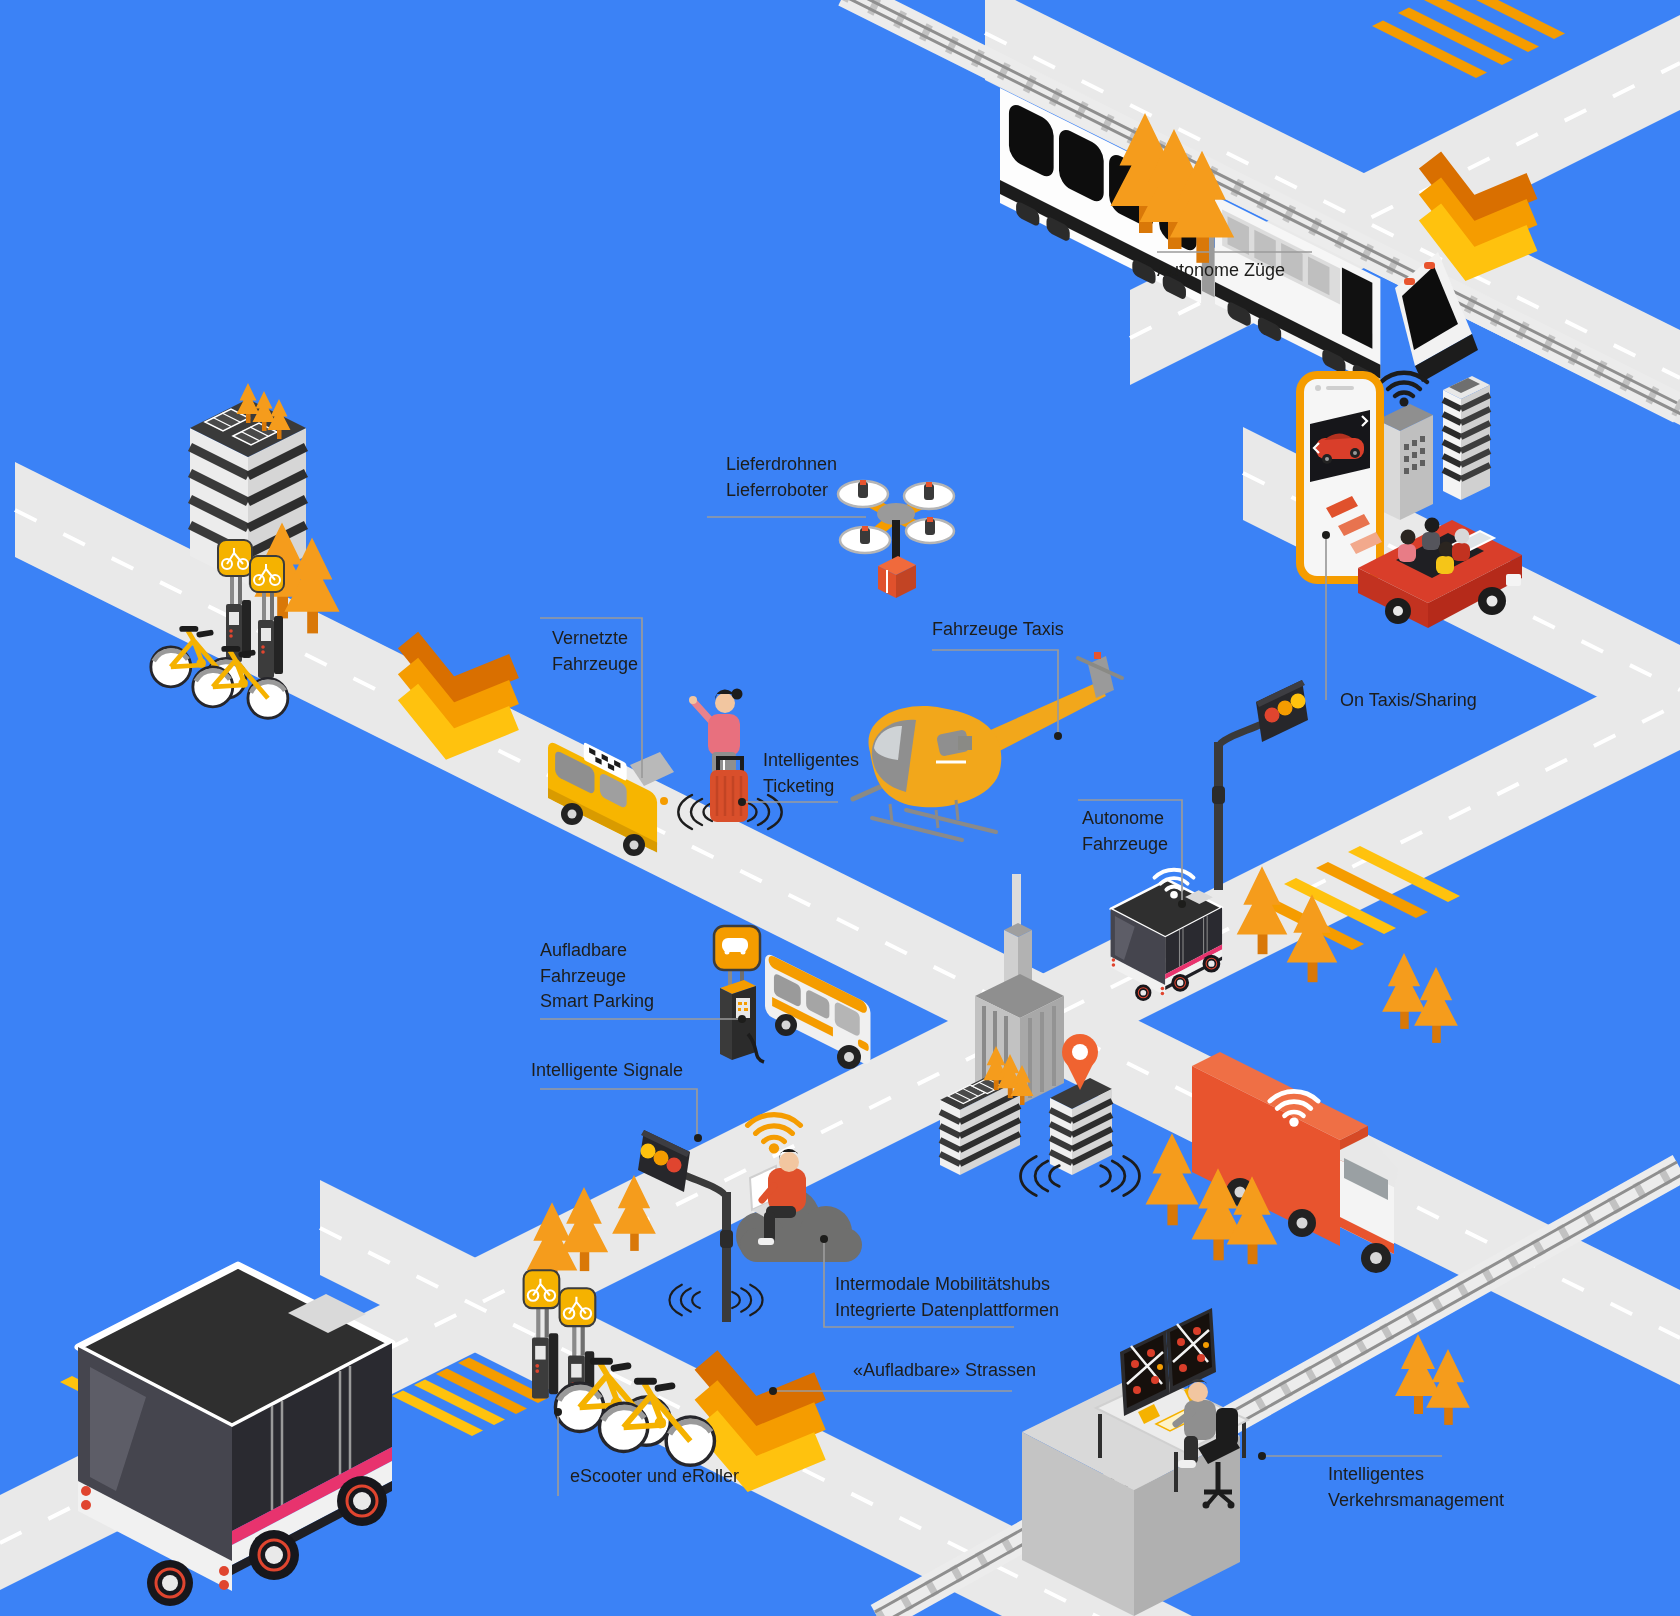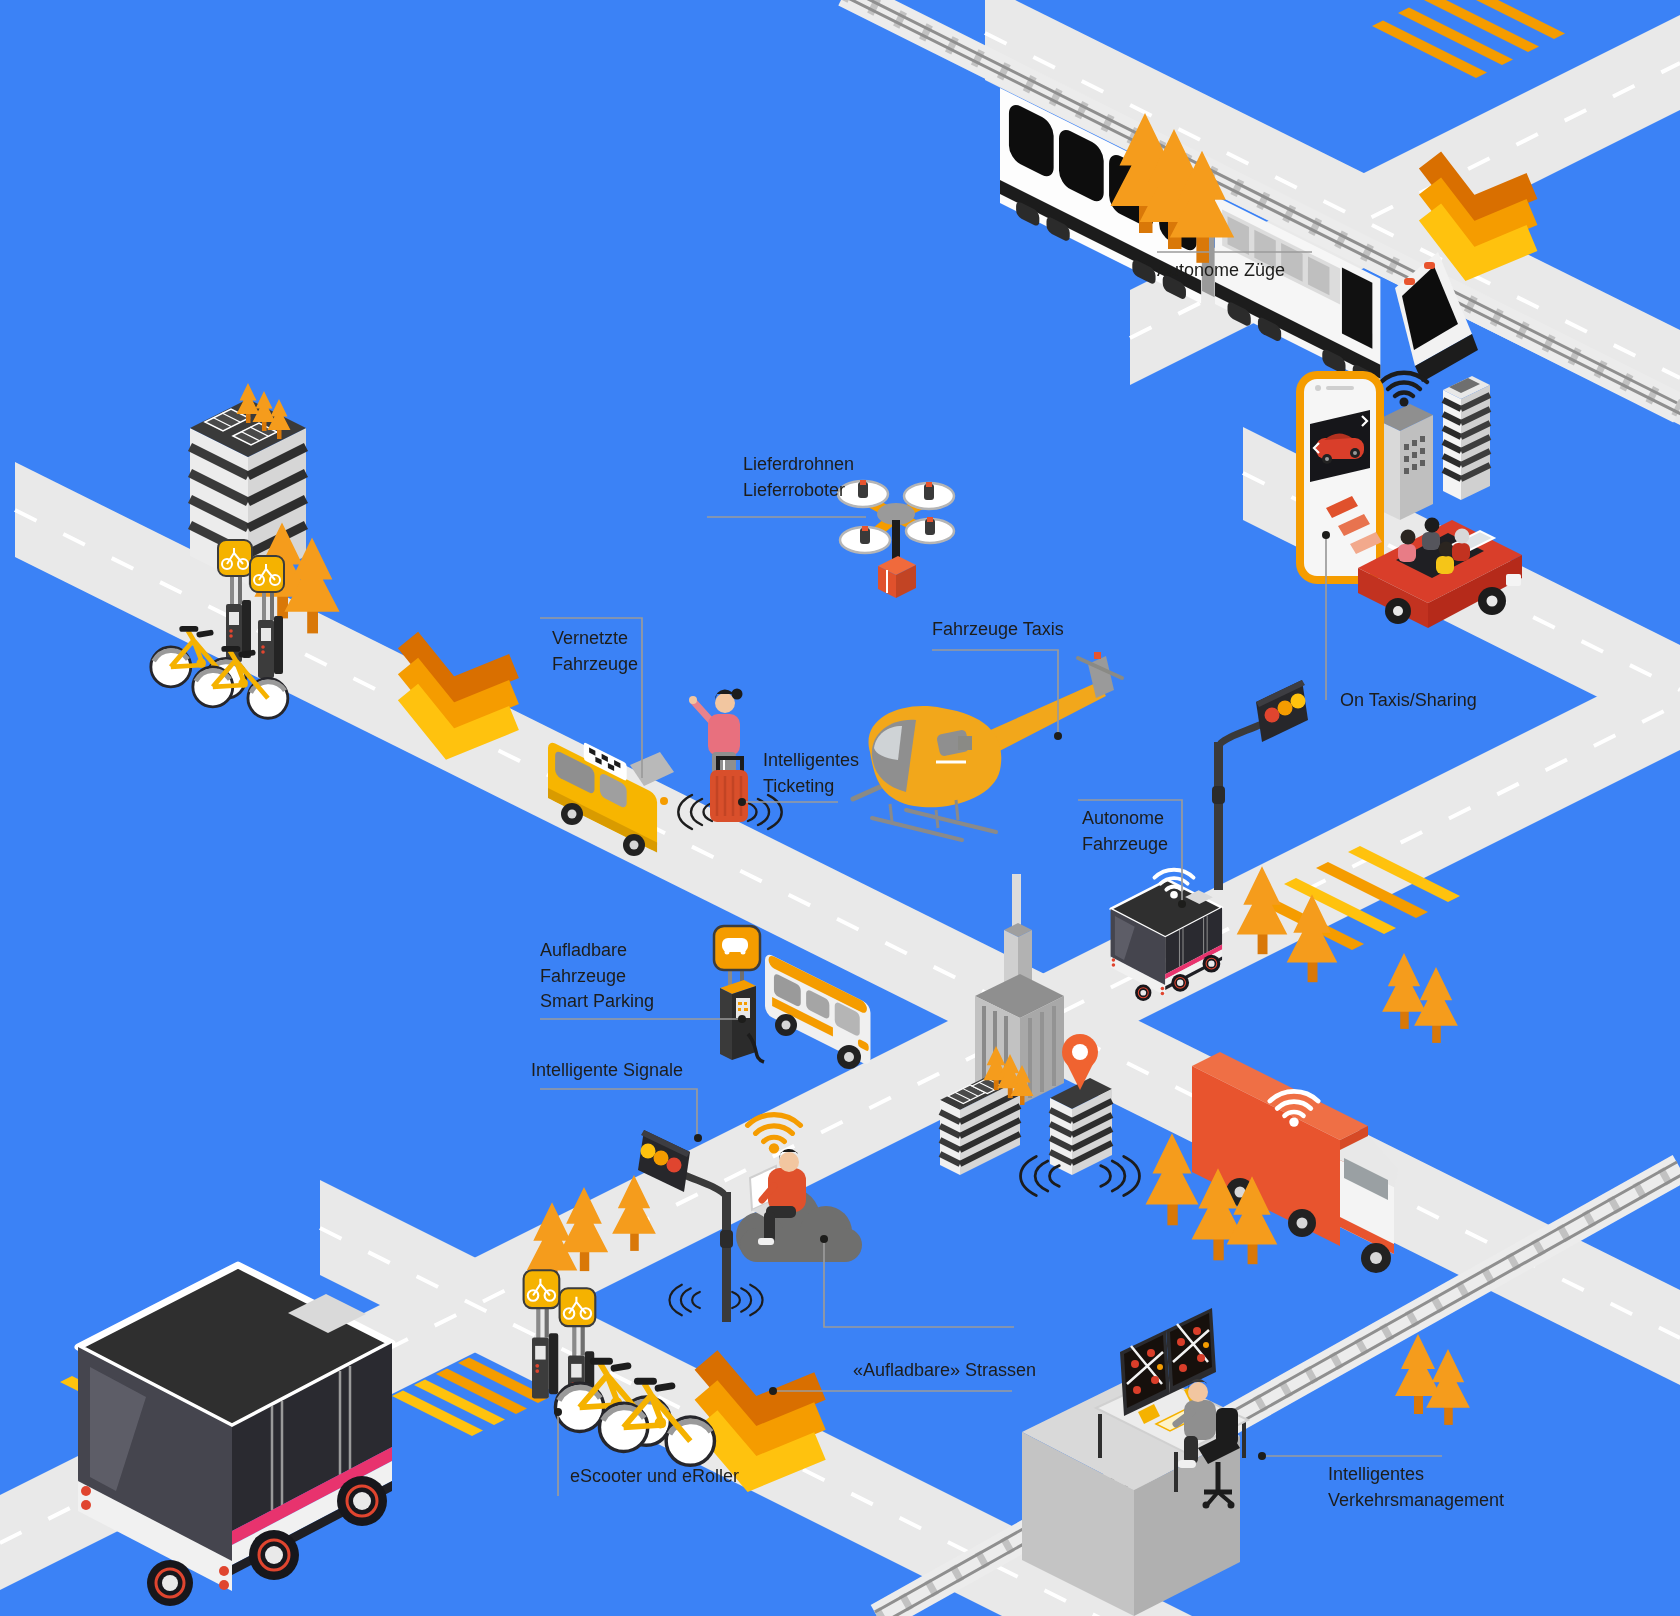--- a/index.html
+++ b/index.html
@@ -597,21 +597,21 @@
     <circle cx="824" cy="1239" r="4"></circle>
         <circle cx="773" cy="1391" r="4"></circle>
         <circle cx="558" cy="1412" r="4"></circle>
     <circle cx="1262" cy="1456" r="4"></circle>
   </g>
 </svg>
 
 <div class="callout" style="left:1157px;top:258px">
   <span>Autonome Züge</span>
 </div>
-<div class="callout" style="left:743px;top:452px">
+<div class="callout" style="left:726px;top:452px">
   <span>Lieferdrohnen</span>
   <span>Lieferroboter</span>
 </div>
 <div class="callout" style="left:552px;top:626px">
   <span>Vernetzte</span>
   <span>Fahrzeuge</span>
 </div>
 <div class="callout" style="left:932px;top:617px">
   <span>Fahrzeuge Taxis</span>
 </div>
@@ -627,20 +627,24 @@
   <span>Fahrzeuge</span>
 </div>
 <div class="callout" style="left:540px;top:938px">
   <span>Aufladbare</span>
   <span>Fahrzeuge</span>
   <span>Smart Parking</span>
 </div>
 <div class="callout" style="left:531px;top:1058px">
   <span>Intelligente Signale</span>
 </div>
+<div class="callout" style="left:835px;top:1272px">
+  <span>Intermodale Mobilitätshubs</span>
+  <span>Integrierte Datenplattform​en</span>
+</div>
 <div class="callout" style="left:853px;top:1358px">
   <span>«Aufladbare» Strassen</span>
 </div>
 <div class="callout" style="left:570px;top:1464px">
   <span>eScooter und eRoller</span>
 </div>
 <div class="callout" style="left:1328px;top:1462px">
   <span>Intelligentes</span>
   <span>Verkehrsmanagement</span>
 </div>

